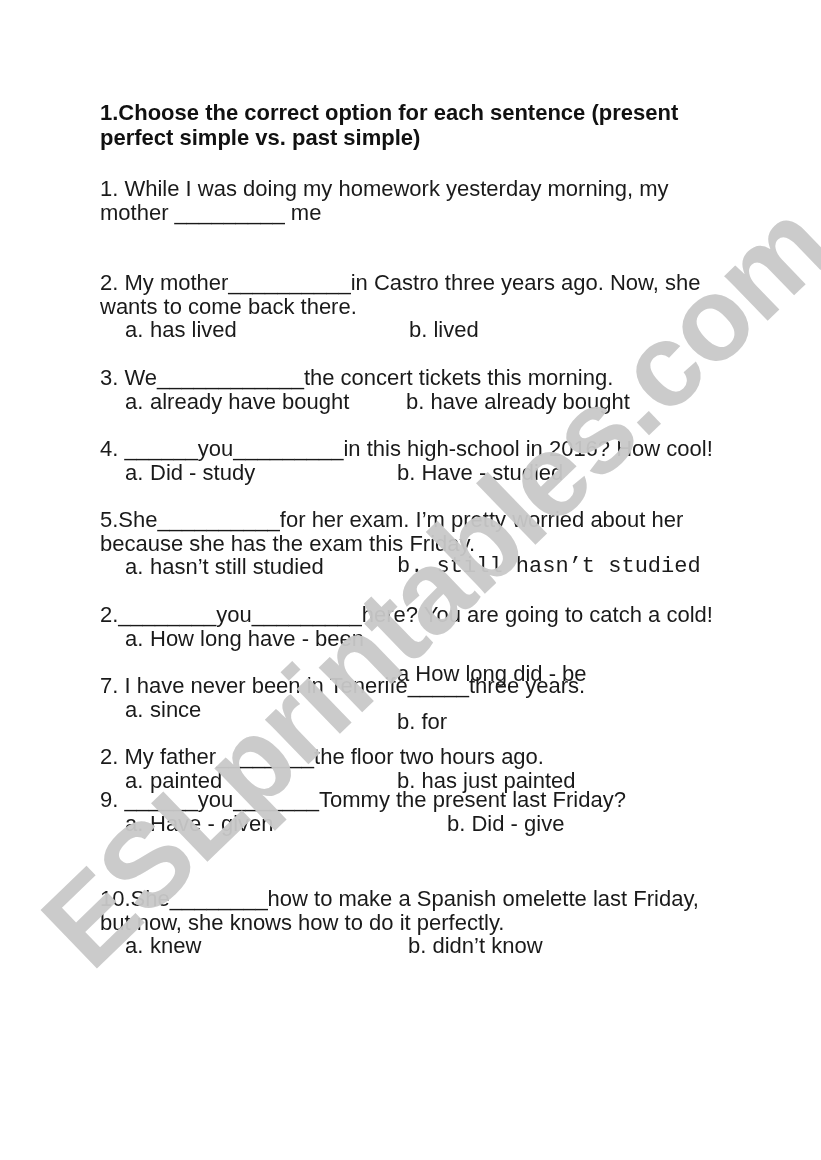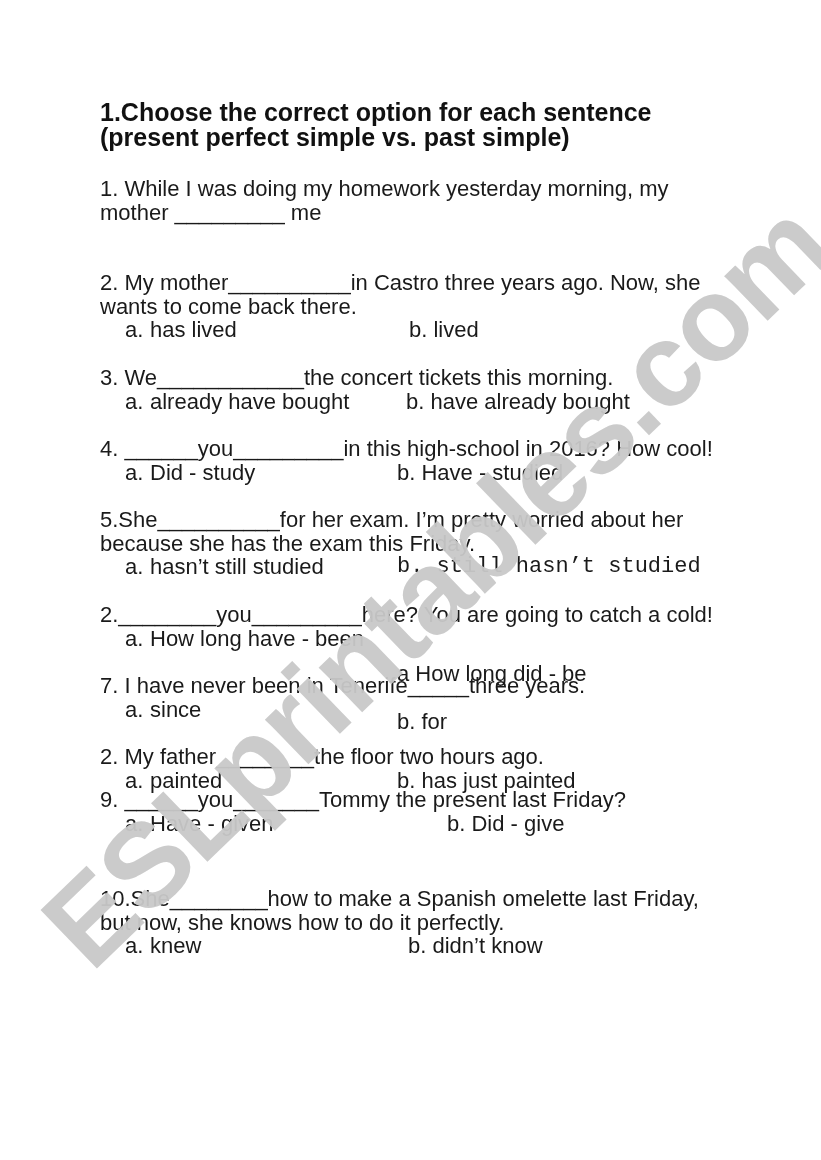--- a/index.html
+++ b/index.html
@@ -17,21 +17,21 @@
     font-size: 118px;
     letter-spacing: -2px;
     color: #c9c9c9;
     white-space: nowrap;
     z-index: 2;
     opacity: 0.95;
     pointer-events: none;
   }
   .content { position: absolute; left: 100px; top: 100px; width: 640px; z-index: 1; }
   .title {
-    font-size: 25px; font-weight: bold; line-height: 25px; margin: 0;
+    font-size: 22px; font-weight: bold; line-height: 25px; margin: 0;
     color: #111;
   }
   .q { position: absolute; left: 100px; width: 630px; font-size: 22px; line-height: 23.5px; z-index: 1; }
   .q .stem { margin: 0; }
   .q .opts { position: relative; height: 23.5px; }
   .q .opt { position: absolute; top: 0; white-space: nowrap; }
   .q .opt-a { left: 25px; }
   .q .opt-a .lbl { display: inline-block; width: 25px; }
 </style>
 </head>

